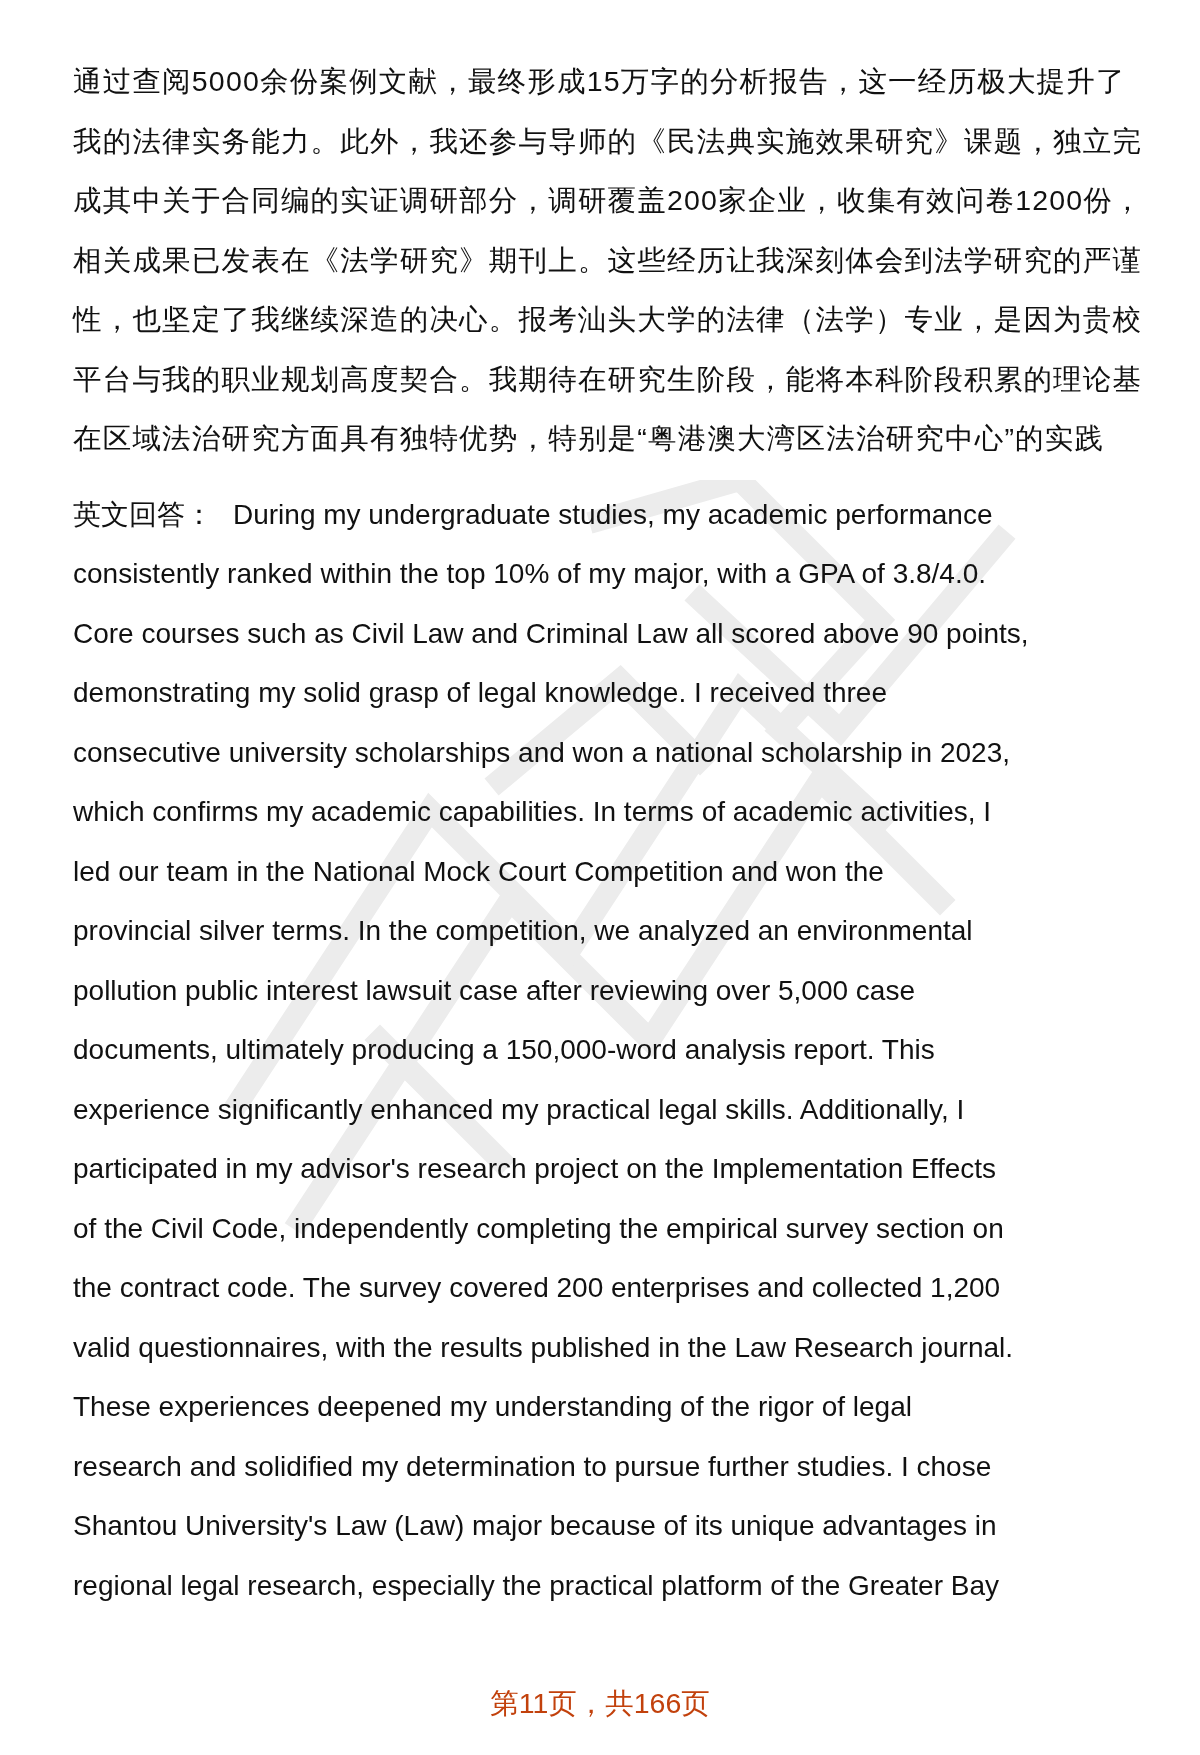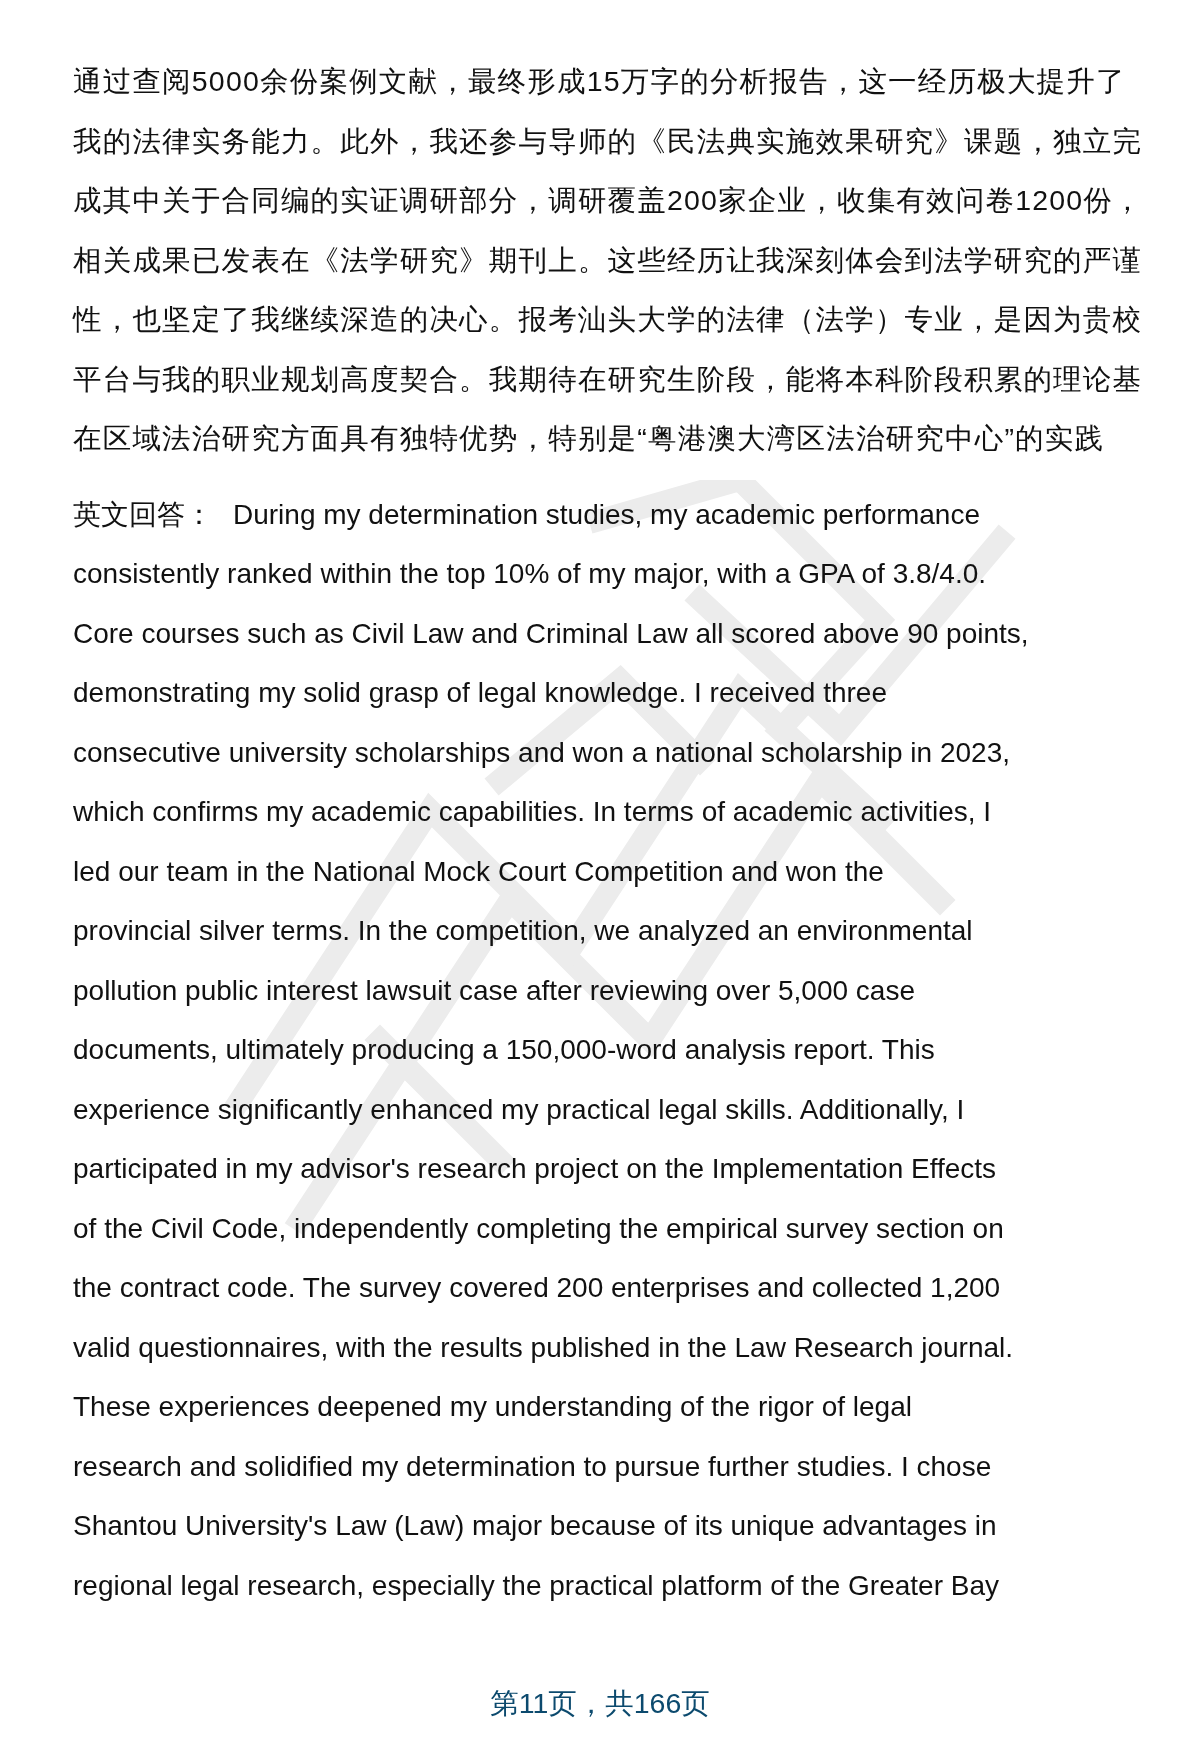--- a/index.html
+++ b/index.html
@@ -17,21 +17,21 @@
     .line {
       display: block; white-space: nowrap; height: 59.5px; line-height: 59.5px;
       font-size: 28.5px; letter-spacing: 0.4px;
     }
     .zh .line { font-size: 28.5px; letter-spacing: 1.2px; }
     .en .line { font-size: 28px; letter-spacing: 0px; word-spacing: 0px; }
     .gap { height: 16px; }
     .label { margin-right: 20px; }
     .footer {
       position: absolute; left: 0; width: 1200px; top: 1683px; text-align: center;
-      font-size: 28.5px; line-height: 40px; color: #0c4a6e;
+      font-size: 28.5px; line-height: 40px; color: #c2410c;
     }
   </style>
 </head>
 <body>
 
 <div class="page">
 
   <svg class="watermark" viewBox="0 0 900 760">
     <g fill="none" stroke="#ececec" stroke-width="22" stroke-linecap="square">
       <path d="M120 740 L330 420 L470 560 L640 300 L760 420"></path>
@@ -50,21 +50,21 @@
       <span class="line">成其中关于合同编的实证调研部分，调研覆盖200家企业，收集有效问卷1200份，</span>
       <span class="line">相关成果已发表在《法学研究》期刊上。这些经历让我深刻体会到法学研究的严谨</span>
       <span class="line">性，也坚定了我继续深造的决心。报考汕头大学的法律（法学）专业，是因为贵校</span>
       <span class="line">平台与我的职业规划高度契合。我期待在研究生阶段，能将本科阶段积累的理论基</span>
       <span class="line">在区域法治研究方面具有独特优势，特别是“粤港澳大湾区法治研究中心”的实践</span>
     </div>
 
     <div class="gap"></div>
 
     <div class="en">
-      <span class="line"><span class="label">英文回答：</span><span>During my determination studies, my academic performance</span></span>
+      <span class="line"><span class="label">英文回答：</span><span>During my undergraduate studies, my academic performance</span></span>
       <span class="line">consistently ranked within the top 10% of my major, with a GPA of 3.8/4.0.</span>
       <span class="line">Core courses such as Civil Law and Criminal Law all scored above 90 points,</span>
       <span class="line">demonstrating my solid grasp of legal knowledge. I received three</span>
       <span class="line">consecutive university scholarships and won a national scholarship in 2023,</span>
       <span class="line">which confirms my academic capabilities. In terms of academic activities, I</span>
       <span class="line">led our team in the National Mock Court Competition and won the</span>
       <span class="line">provincial silver terms. In the competition, we analyzed an environmental</span>
       <span class="line">pollution public interest lawsuit case after reviewing over 5,000 case</span>
       <span class="line">documents, ultimately producing a 150,000-word analysis report. This</span>
       <span class="line">experience significantly enhanced my practical legal skills. Additionally, I</span>

